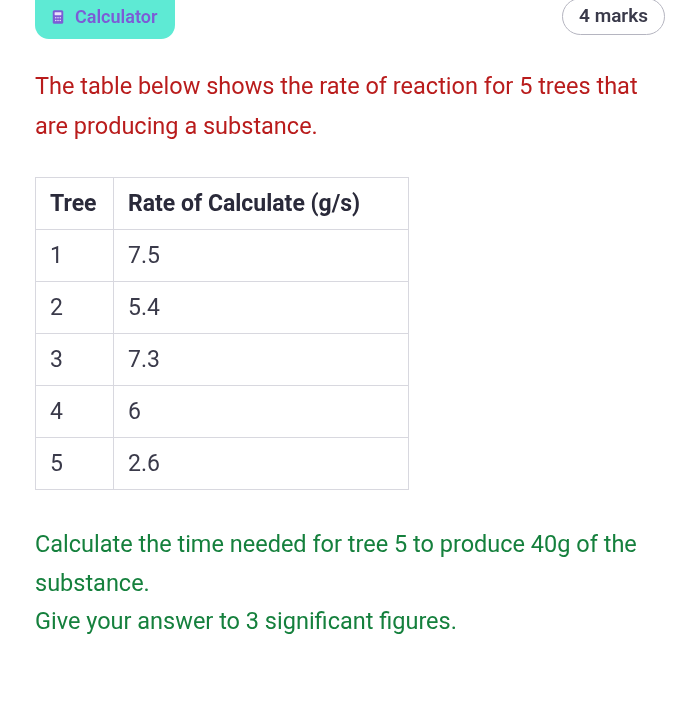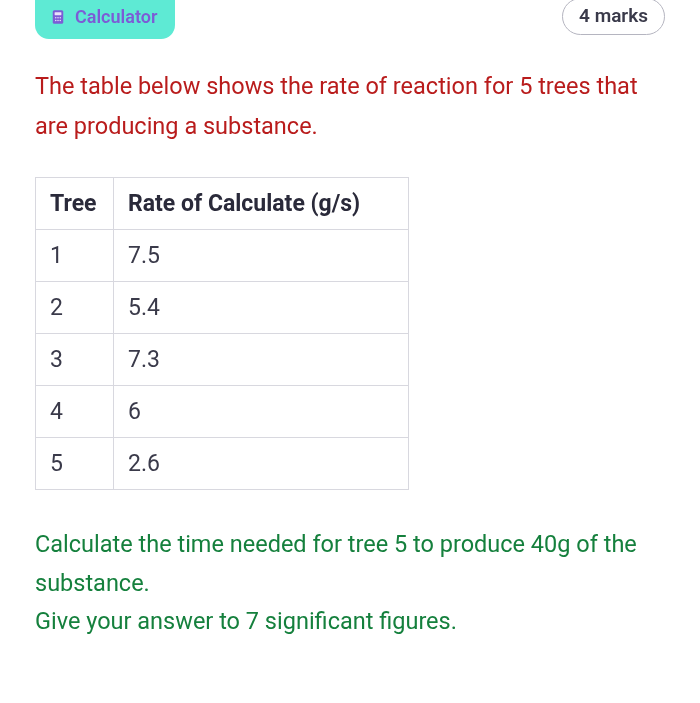--- a/index.html
+++ b/index.html
@@ -142,14 +142,14 @@
     </tr>
     <tr>
       <td>5</td>
       <td>2.6</td>
     </tr>
   </tbody>
 </table>
 
 <div class="instruction-text">
   <span>Calculate the time needed for tree 5 to produce 40g of the substance.</span><br>
-  <span>Give your answer to 7 significant figures.</span>
+  <span>Give your answer to 3 significant figures.</span>
 </div>
 
 </body></html>

